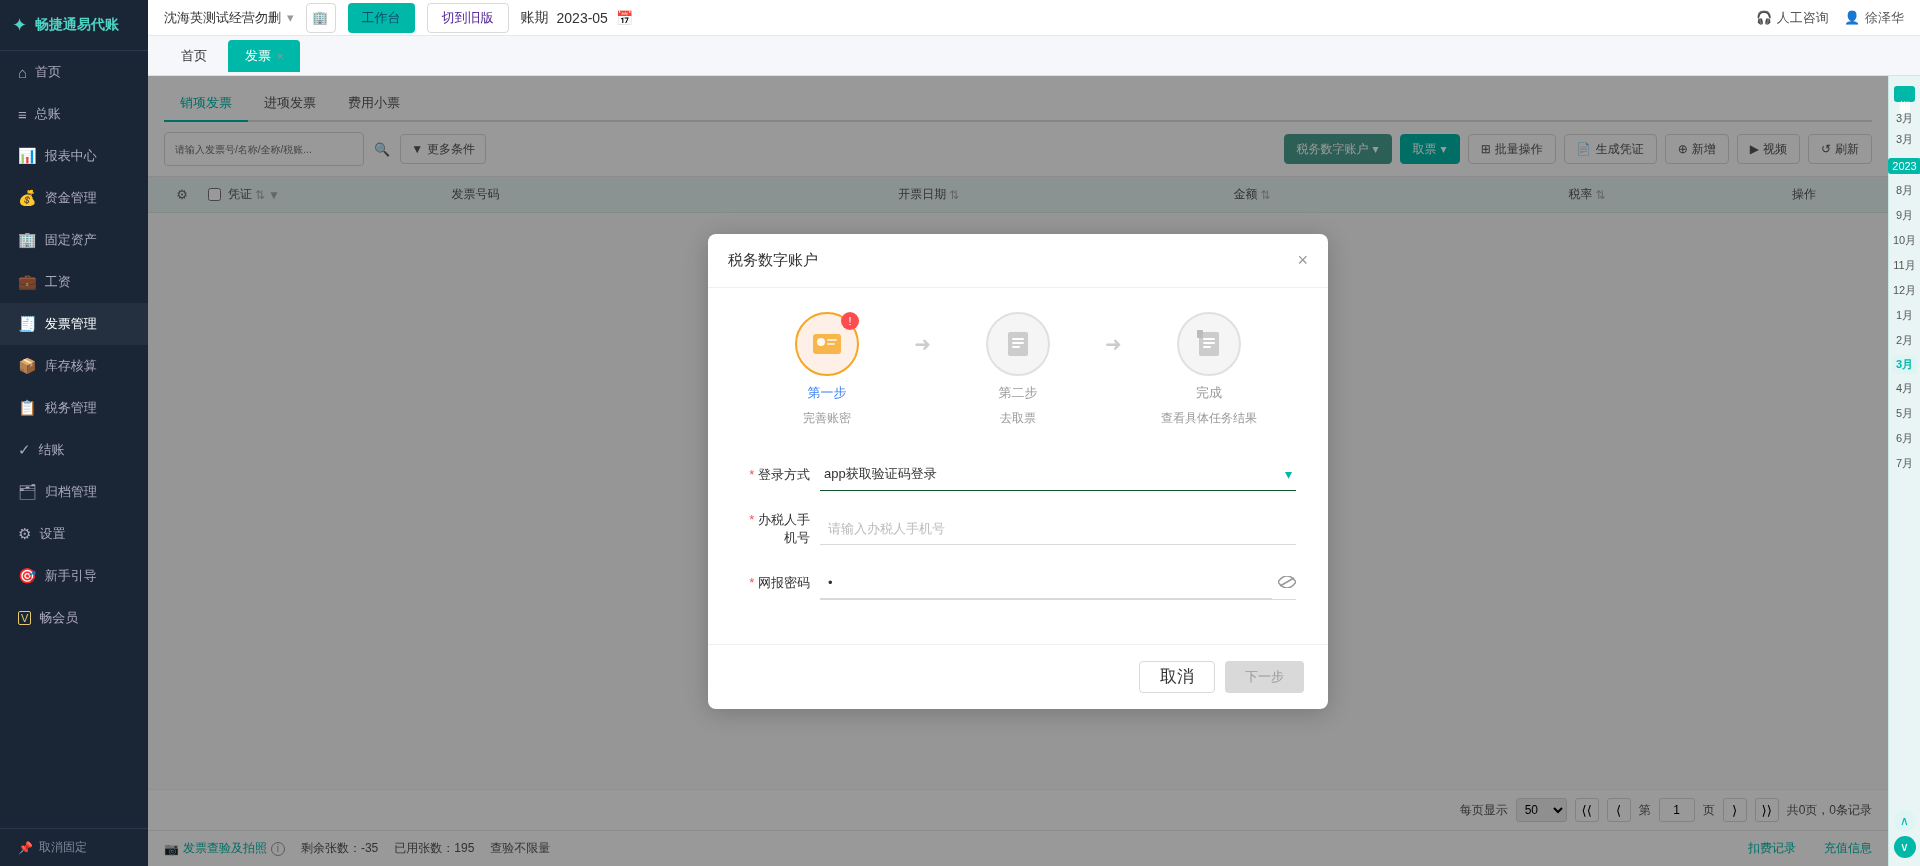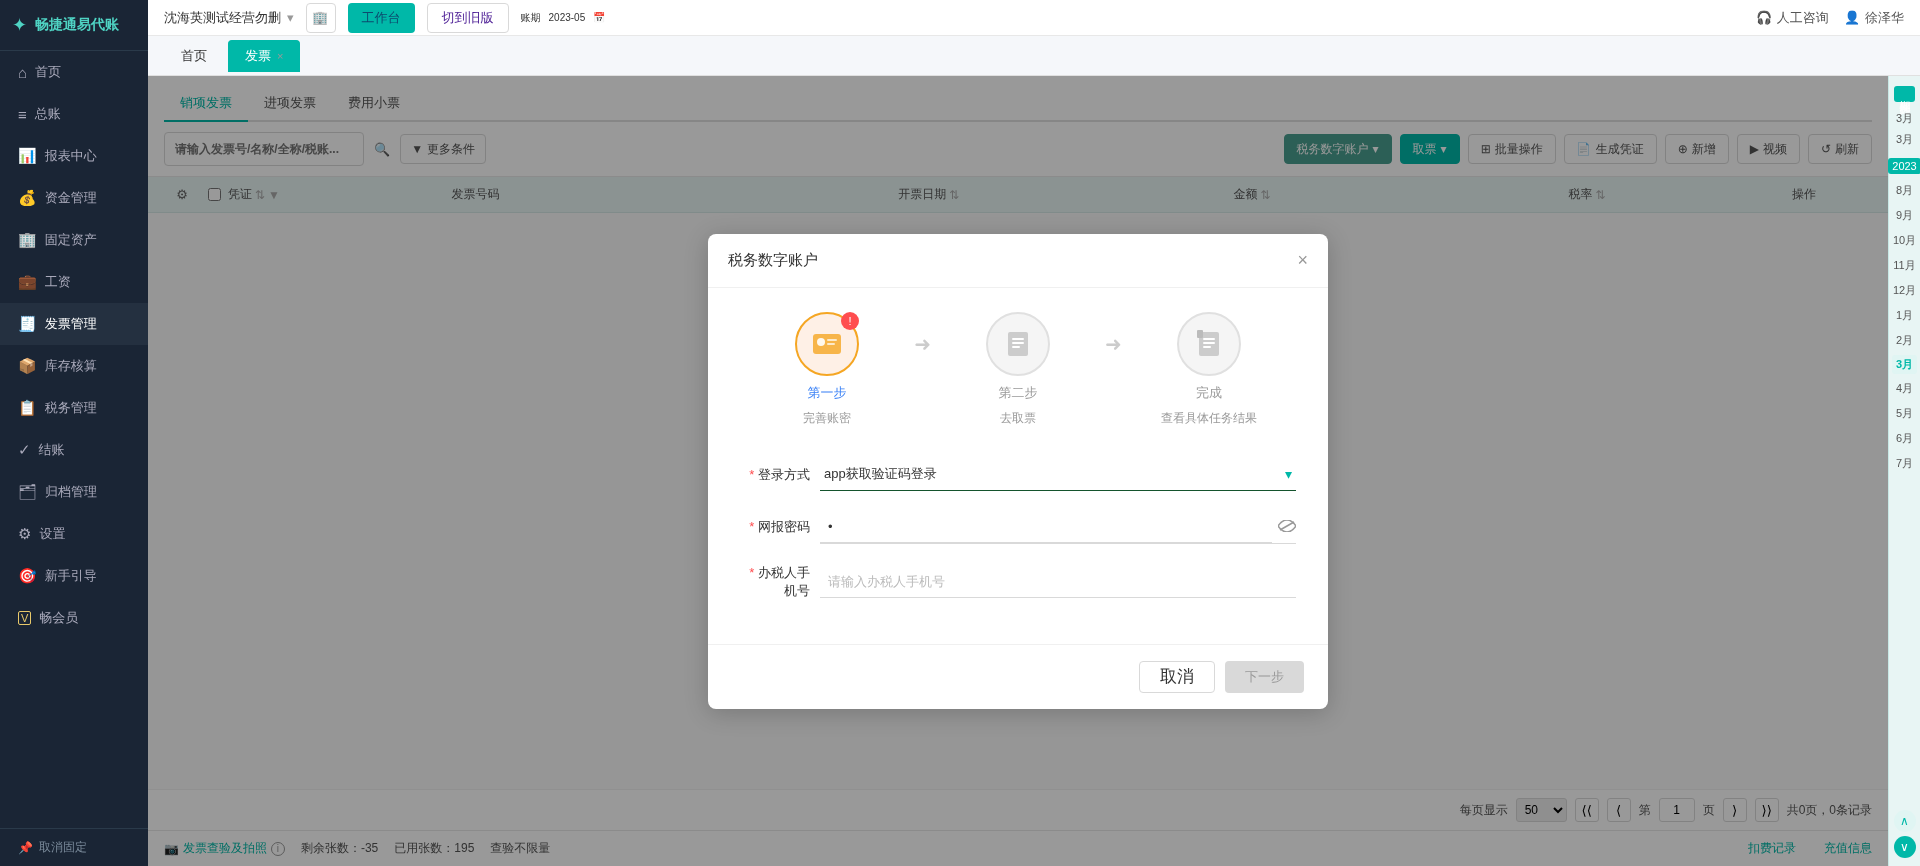--- a/index.html
+++ b/index.html
@@ -20,39 +20,39 @@
     
     .main { flex: 1; display: flex; flex-direction: column; overflow: hidden; }
 
     
     .topbar { height: 36px; background: #fff; display: flex; align-items: center; padding: 0 16px; gap: 12px; border-bottom: 1px solid #e8e8e8; flex-shrink: 0; }
     .topbar-company { display: flex; align-items: center; gap: 6px; color: #333; font-size: 13px; cursor: pointer; }
     .topbar-company .arrow { color: #999; }
     .topbar-icon-btn { width: 30px; height: 30px; border: 1px solid #d9d9d9; border-radius: 4px; display: flex; align-items: center; justify-content: center; cursor: pointer; color: #666; }
     .topbar-btn { height: 30px; padding: 0 14px; background: #00b8a8; color: #0c4a6e; border: none; border-radius: 4px; cursor: pointer; font-size: 13px; }
     .topbar-switch-btn { height: 30px; padding: 0 14px; background: #fff; color: #4c1d95; border: 1px solid #d9d9d9; border-radius: 4px; cursor: pointer; font-size: 13px; }
-    .topbar-period { display: flex; align-items: center; gap: 4px; font-size: 10px; color: #333; }
+    .topbar-period { display: flex; align-items: center; gap: 4px; font-size: 14px; color: #333; }
     .topbar-right { margin-left: auto; display: flex; align-items: center; gap: 16px; }
     .topbar-right-item { display: flex; align-items: center; gap: 4px; cursor: pointer; color: #555; font-size: 13px; }
 
     
     .tabbar { height: 40px; background: #f5f7fa; border-bottom: 1px solid #e0e0e0; display: flex; align-items: center; padding: 0 16px; gap: 4px; flex-shrink: 0; }
     .tab-item { height: 32px; padding: 0 16px; border-radius: 4px 4px 0 0; display: flex; align-items: center; gap: 6px; cursor: pointer; font-size: 13px; background: #fff; border: 1px solid #e0e0e0; border-bottom: none; }
     .tab-item.home { background: #f5f7fa; border-color: transparent; }
     .tab-item.active { background: #00b8a8; color: #fff; border-color: #00b8a8; }
     .tab-close { font-size: 11px; color: #999; }
 
     
     .invoice-header { padding: 10px 16px 0; background: #fff; flex-shrink: 0; }
     .invoice-tabs { display: flex; gap: 0; border-bottom: 2px solid #e0e0e0; }
     .invoice-tab { padding: 8px 16px; cursor: pointer; font-size: 13px; color: #555; border-bottom: 2px solid transparent; margin-bottom: -2px; }
     .invoice-tab.active { color: #00b8a8; border-bottom-color: #00b8a8; font-weight: 500; }
 
     .invoice-toolbar { display: flex; align-items: center; gap: 10px; padding: 10px 16px; background: #fff; border-bottom: 1px solid #e8e8e8; flex-shrink: 0; }
-    .search-input { height: 30px; padding: 16px 10px; border: 1px solid #d9d9d9; border-radius: 4px; font-size: 12px; color: #999; width: 200px; font-weight: bold; }
+    .search-input { height: 30px; padding: 16px 10px; border: 1px solid #d9d9d9; border-radius: 4px; font-size: 10px; color: #999; width: 200px; }
     .more-filter { height: 30px; padding: 0 10px; border: 1px solid #d9d9d9; border-radius: 4px; background: #fff; cursor: pointer; font-size: 12px; color: #555; display: flex; align-items: center; gap: 4px; }
     .toolbar-right { margin-left: auto; display: flex; align-items: center; gap: 8px; }
     .toolbar-btn { height: 30px; padding: 0 12px; border: 1px solid #d9d9d9; border-radius: 4px; background: #fff; cursor: pointer; font-size: 12px; color: #333; display: flex; align-items: center; gap: 4px; }
     .toolbar-btn-primary { background: #4a9e8f; color: #fff; border-color: #4a9e8f; }
     .toolbar-btn-success { background: #00b8a8; color: #fff; border-color: #00b8a8; }
     .toolbar-btn-outline { background: #fff; color: #555; }
 
     
     .table-header { display: flex; align-items: center; padding: 0 16px; height: 36px; background: #e8f5f4; border-bottom: 1px solid #d5e8e7; flex-shrink: 0; }
     .th { font-size: 12px; color: #555; display: flex; align-items: center; gap: 3px; }
@@ -416,39 +416,39 @@
                 </div>
                 <div class="form-select">
                   <span class="form-select-text">app获取验证码登录</span>
                   <span class="form-select-arrow">▾</span>
                 </div>
               </div>
 
               <div class="form-row">
                 <div class="form-label">
                   <span style="color:#ff4d4f;">*</span>
+                  <span>办税人手机号</span>
+                </div>
+                <input type="text" class="form-input" style="border-top: none; border-right: none; border-left: none; border-image: initial; border-bottom: 1px solid rgb(217, 217, 217); flex: 1 1 0%;" placeholder="请输入办税人手机号">
+              </div>
+
+              <div class="form-row">
+                <div class="form-label">
+                  <span style="color:#ff4d4f;">*</span>
                   <span>网报密码</span>
                 </div>
                 <div class="form-input-wrapper">
                   <input type="password" class="form-input" value="•" style="">
                   <span class="form-eye">
                     <svg width="18" height="12" viewBox="0 0 18 12" fill="none">
                       <path d="M9 0C4 0 0 6 0 6s4 6 9 6 9-6 9-6-4-6-9-6z" fill="none" stroke="#999" stroke-width="1.5"></path>
                       <line x1="2" y1="10" x2="16" y2="2" stroke="#999" stroke-width="1.5"></line>
                     </svg>
                   </span>
                 </div>
-              </div>
-
-              <div class="form-row">
-                <div class="form-label">
-                  <span style="color:#ff4d4f;">*</span>
-                  <span>办税人手机号</span>
-                </div>
-                <input type="text" class="form-input" style="border-top: none; border-right: none; border-left: none; border-image: initial; border-bottom: 1px solid rgb(217, 217, 217); flex: 1 1 0%;" placeholder="请输入办税人手机号">
               </div>
             </div>
 
             <div class="dialog-footer">
               <button class="btn-cancel">取消</button>
               <button class="btn-next">下一步</button>
             </div>
           </div>
         </div>
       </div>

